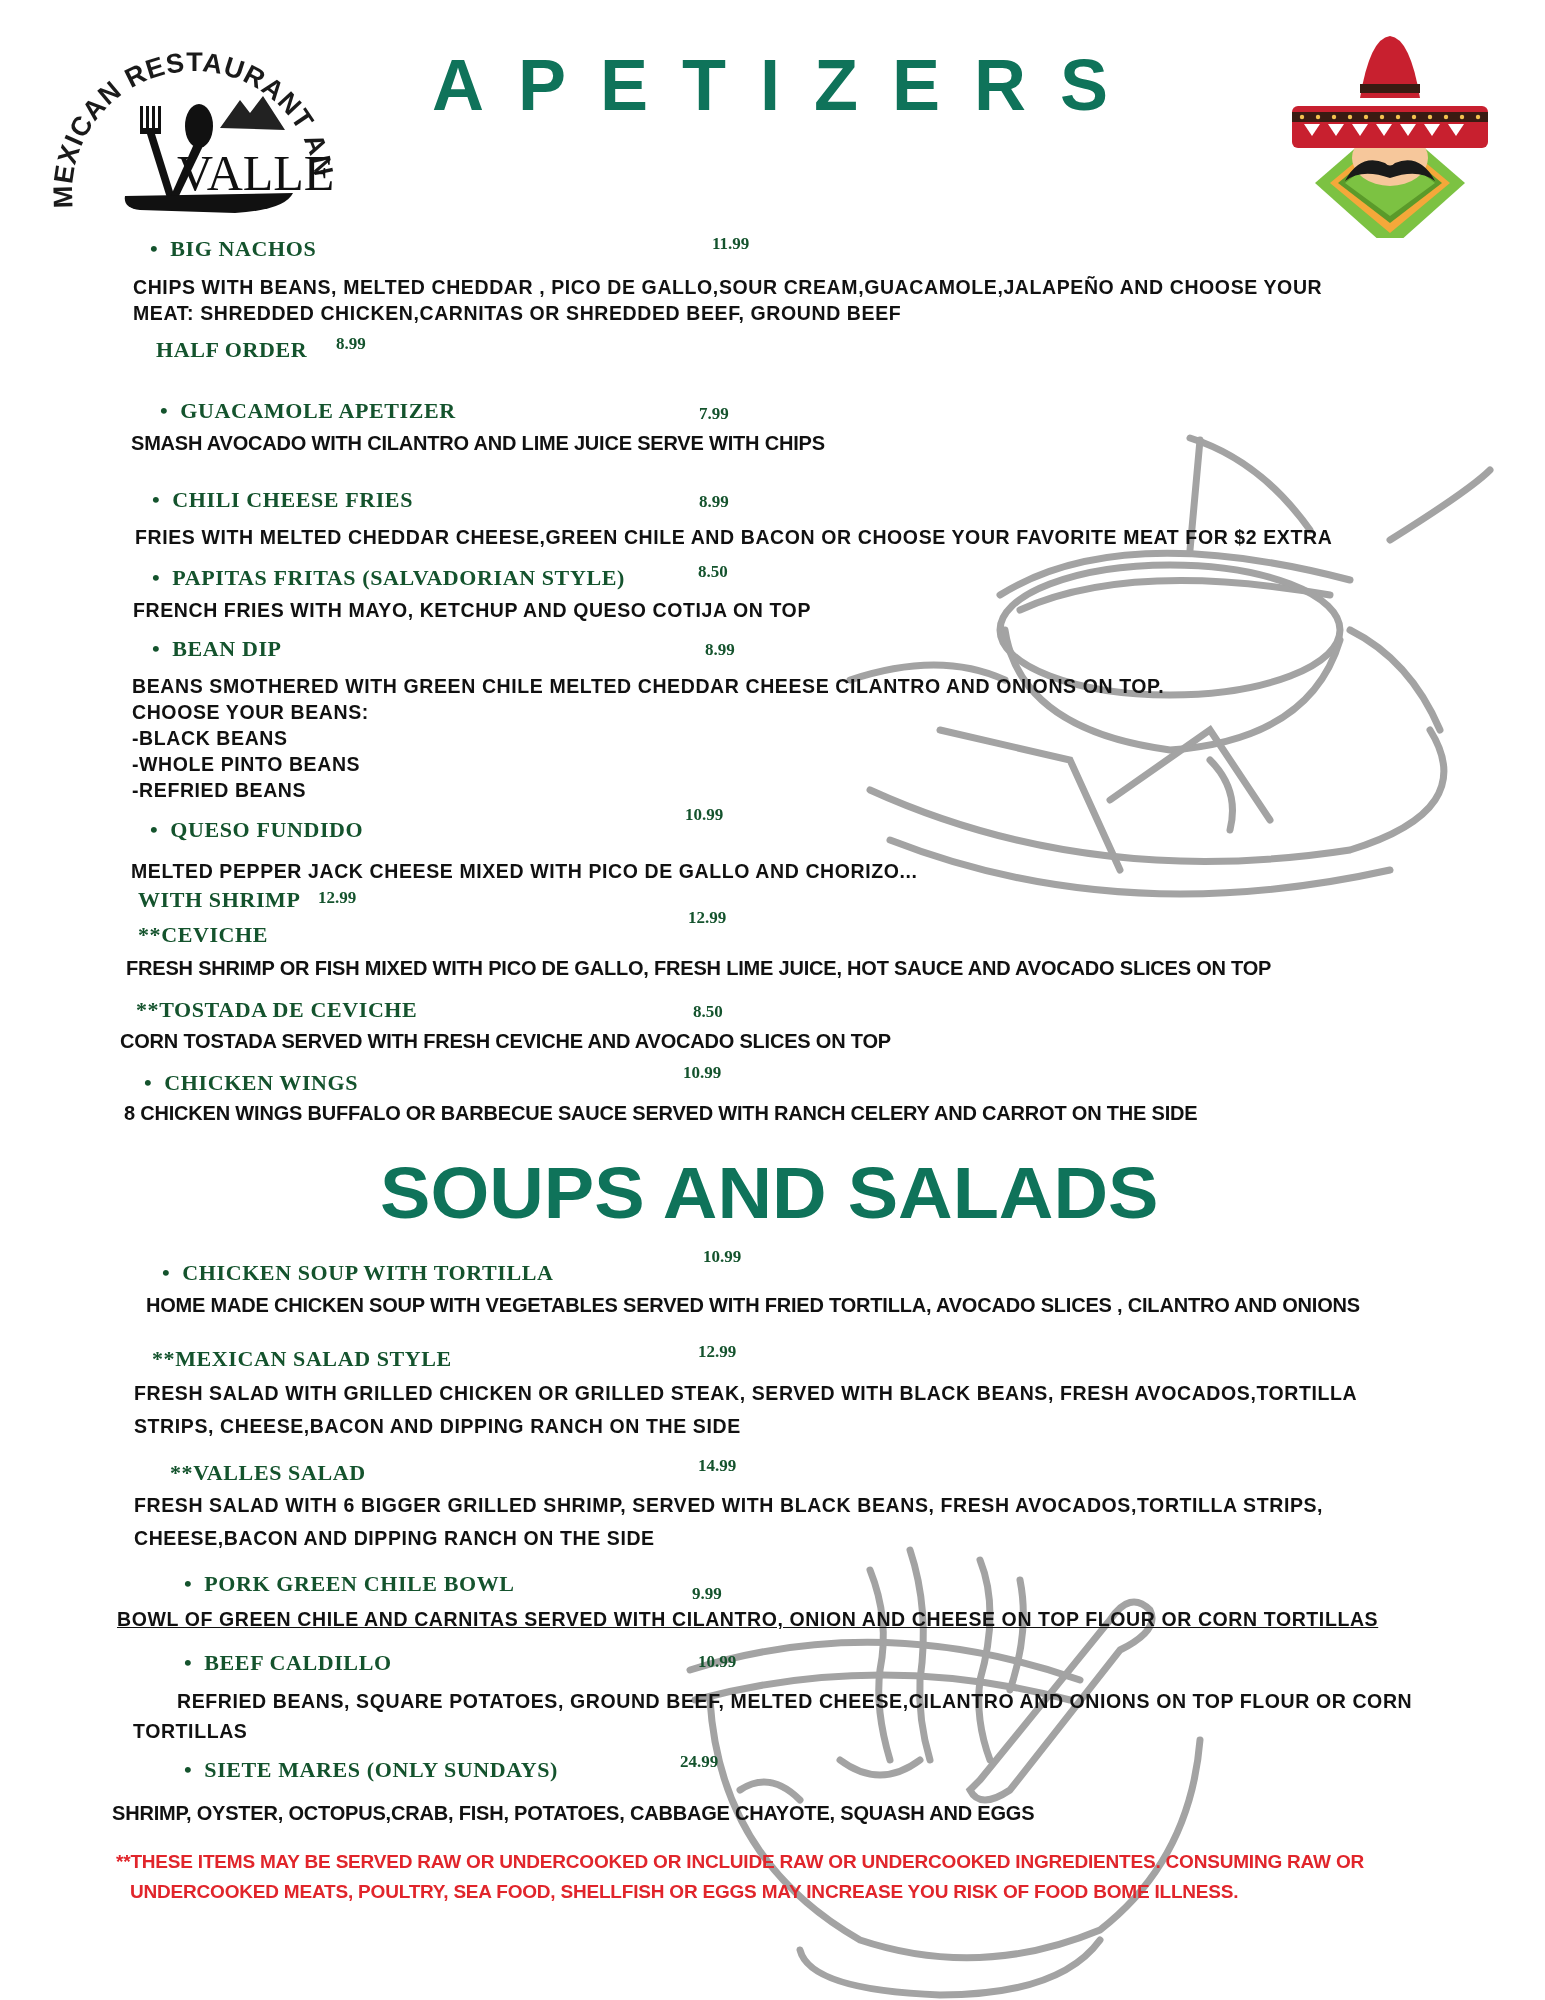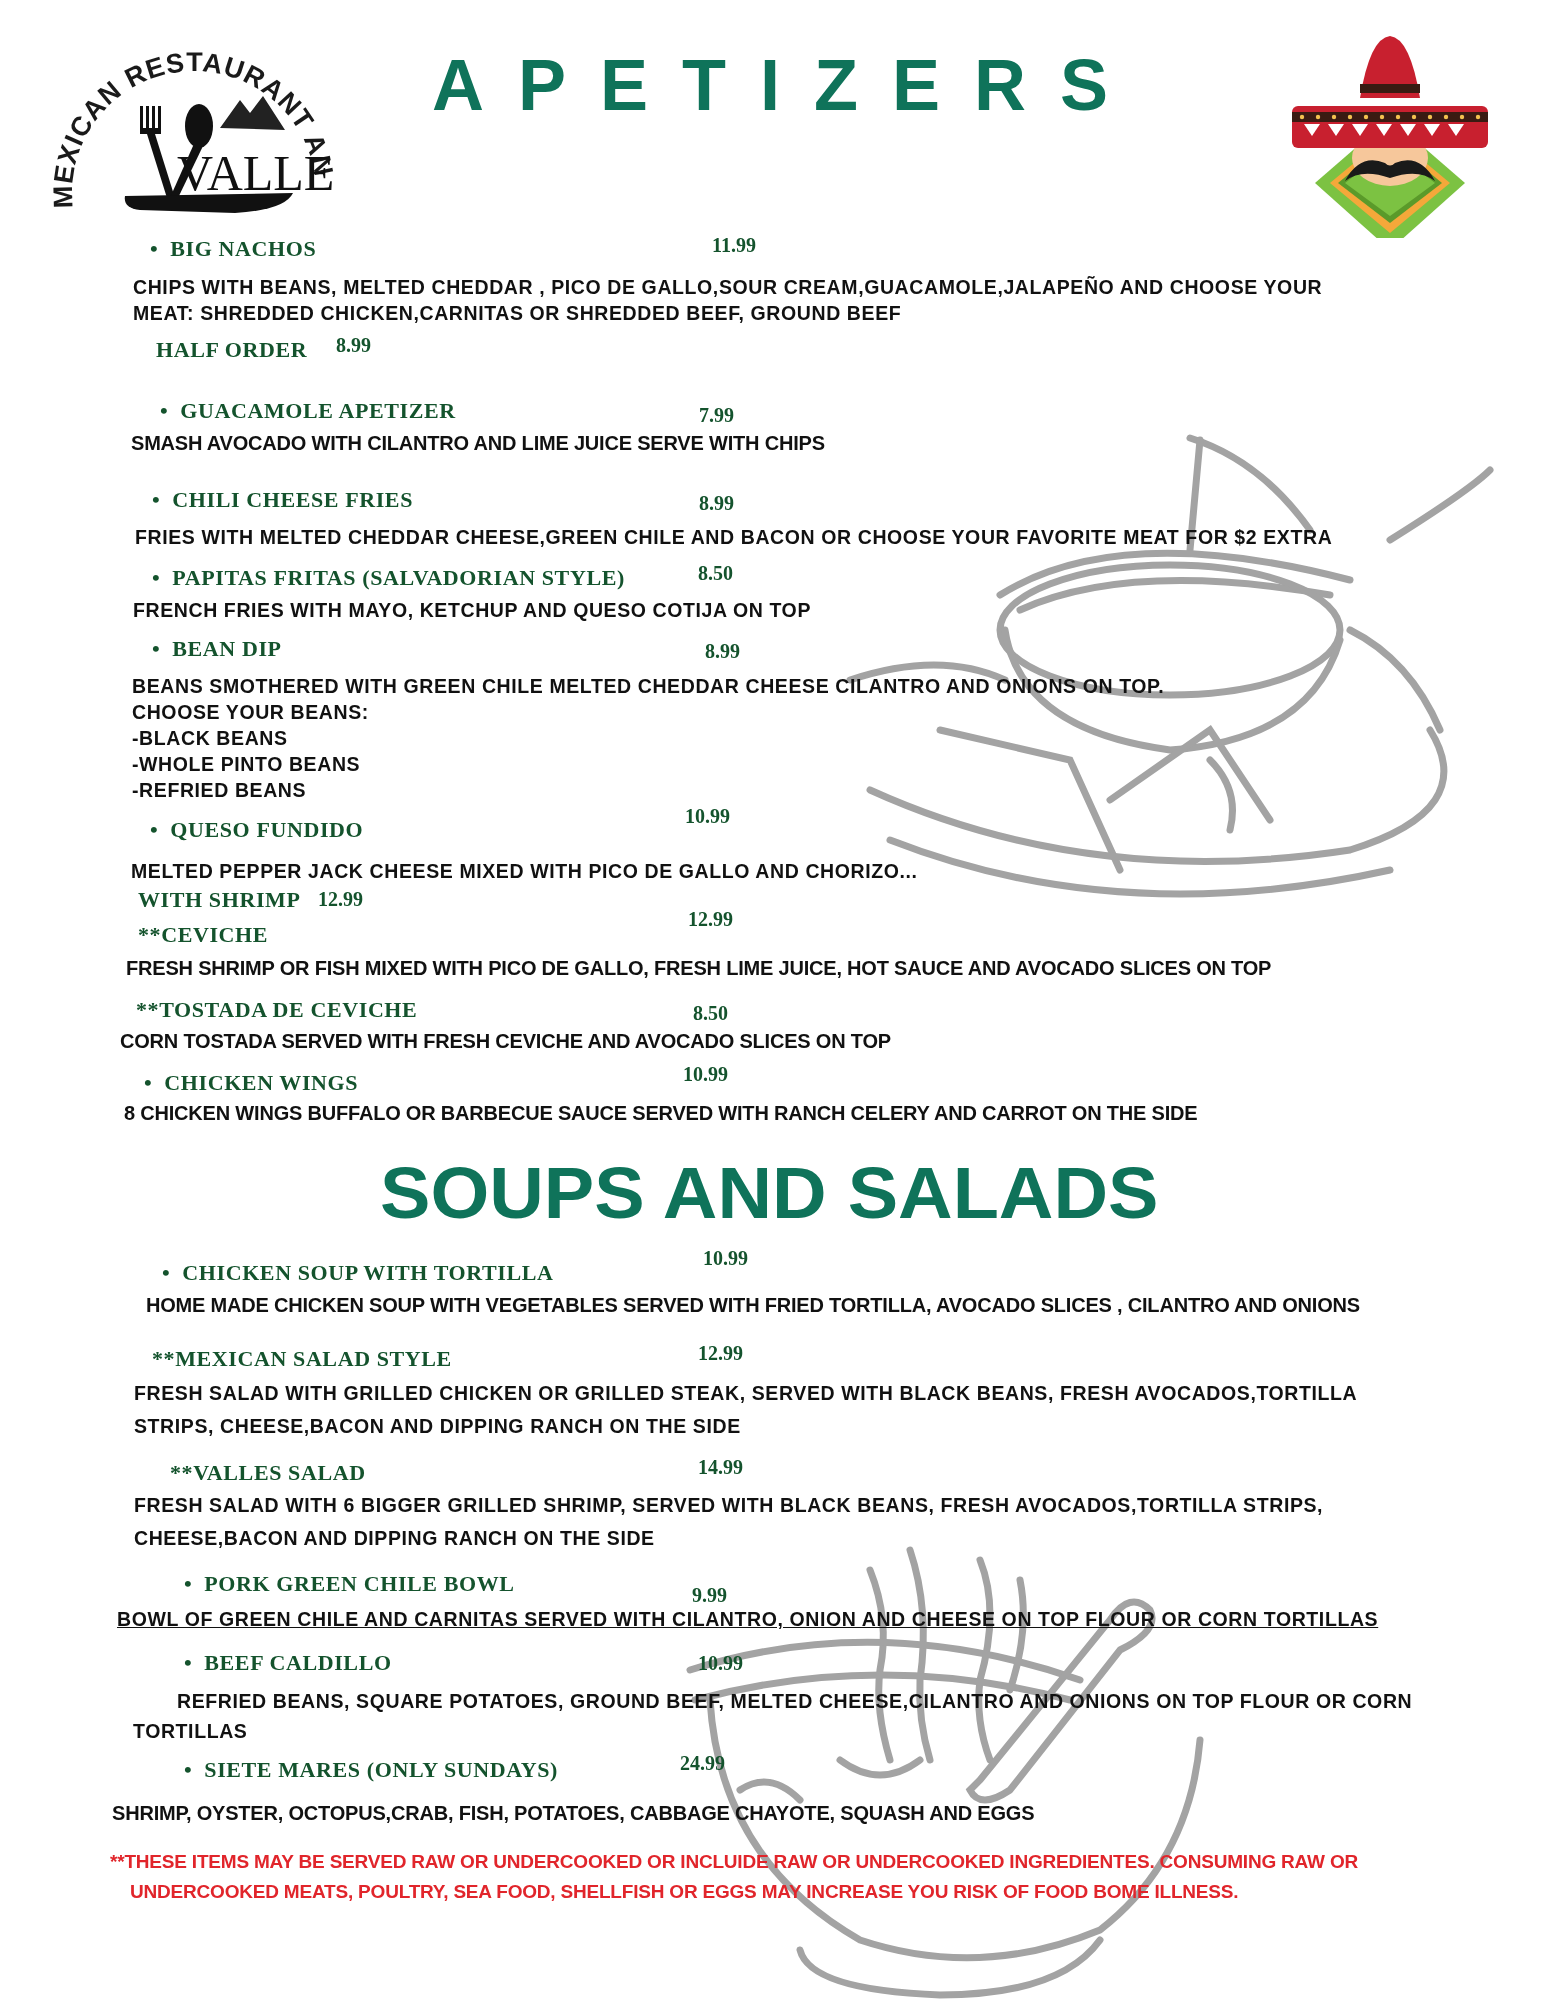--- a/index.html
+++ b/index.html
@@ -1,20 +1,20 @@
 <!DOCTYPE html>
 <html><head>
 <meta charset="utf-8">
 <style>
   html,body{margin:0;padding:0;background:#fff;}
   body{width:1545px;height:2000px;position:relative;overflow:hidden;font-family:"DejaVu Sans",sans-serif;}
   .abs{position:absolute;white-space:nowrap;}
   .red{color:#14532d;font-family:Liberation Serif, serif;font-weight:700;}
   .name{font-size:22px;letter-spacing:0.6px;}
-  .price{font-size:20px;}
+  .price{font-size:17px;}
   .desc{color:#111;font-family:"Liberation Sans",sans-serif;font-weight:700;font-size:19.5px;letter-spacing:0.6px;line-height:26px;}
   .desc.narrow{letter-spacing:-0.2px;font-size:20px;}
   .h-apet{color:#0f735a;font-family:"Liberation Sans",sans-serif;font-weight:700;font-size:72px;letter-spacing:34px;}
   .h-soup{color:#0f735a;font-family:"Liberation Sans",sans-serif;font-weight:700;font-size:72px;letter-spacing:0;transform:scaleX(1.05);transform-origin:left;}
   .bullet::before{content:"•";margin-right:12px;}
   .note{color:#e1252b;font-family:"Liberation Sans",sans-serif;font-weight:700;font-size:19px;line-height:30px;letter-spacing:-0.2px;}
   .sketch{position:absolute;pointer-events:none;}
 </style>
 </head>
 <body>
@@ -182,14 +182,14 @@
 
 <div class="abs red name bullet" style="left:184px;top:1650px;">BEEF CALDILLO</div>
 <div class="abs red price" style="left:698px;top:1652px;">10.99</div>
 <div class="abs desc" style="left:133px;top:1688px;margin-left:44px;">REFRIED BEANS, SQUARE POTATOES, GROUND BEEF, MELTED CHEESE,CILANTRO AND ONIONS ON TOP FLOUR OR CORN</div>
 <div class="abs desc" style="left:133px;top:1718px;">TORTILLAS</div>
 
 <div class="abs red name bullet" style="left:184px;top:1757px;">SIETE MARES (ONLY SUNDAYS)</div>
 <div class="abs red price" style="left:680px;top:1752px;">24.99</div>
 <div class="abs desc narrow" style="left:112px;top:1800px;">SHRIMP, OYSTER, OCTOPUS,CRAB, FISH, POTATOES, CABBAGE CHAYOTE, SQUASH AND EGGS</div>
 
-<div class="abs note" style="left:110px;top:1847px;">**THESE ITEMS MAY BE SERVED RAW OR UNDERCOOKED OR INCLUIDE RAW OR UNDERCOOKED INGREDIENTES. CONSUMING RAW OR</div>
+<div class="abs note" style="left:116px;top:1847px;">**THESE ITEMS MAY BE SERVED RAW OR UNDERCOOKED OR INCLUIDE RAW OR UNDERCOOKED INGREDIENTES. CONSUMING RAW OR</div>
 <div class="abs note" style="left:116px;top:1877px;margin-left:14px;">UNDERCOOKED MEATS, POULTRY, SEA FOOD, SHELLFISH OR EGGS MAY INCREASE YOU RISK OF FOOD BOME ILLNESS.</div>
 
 </body></html>

